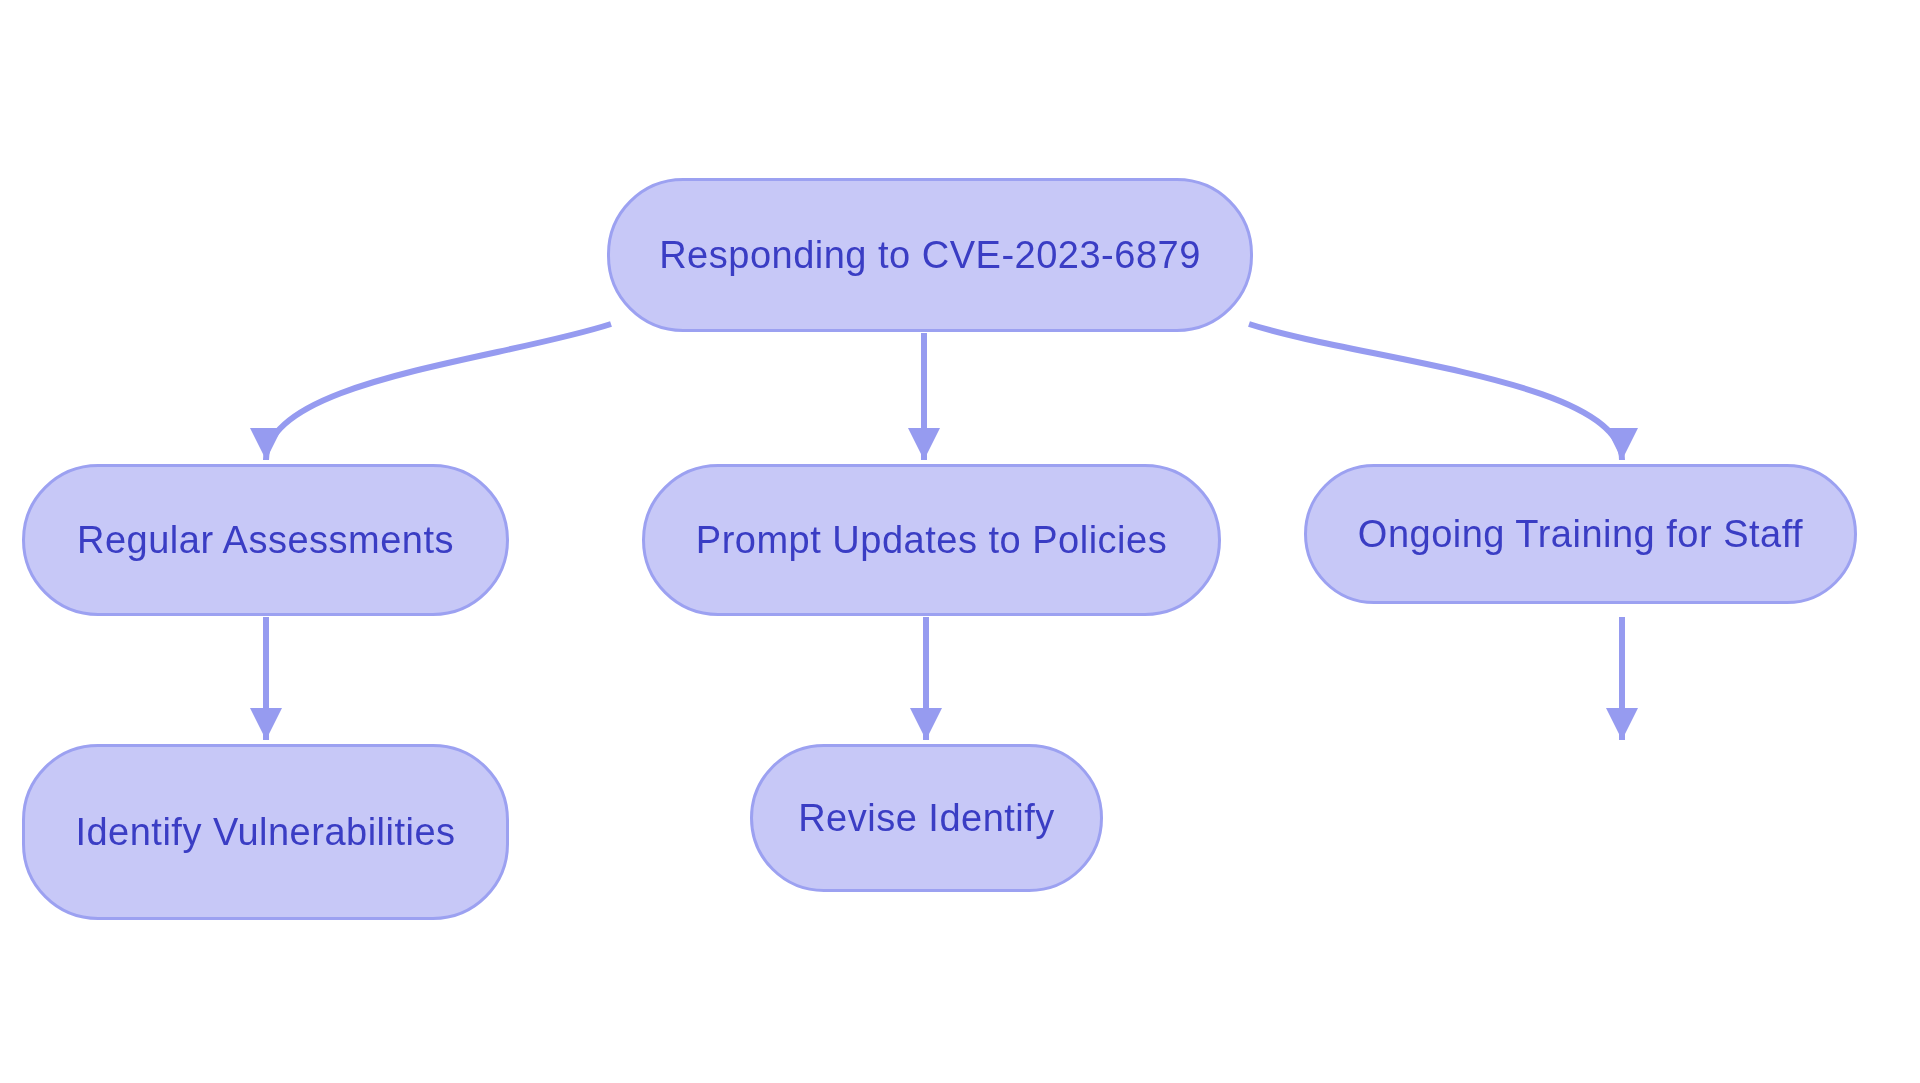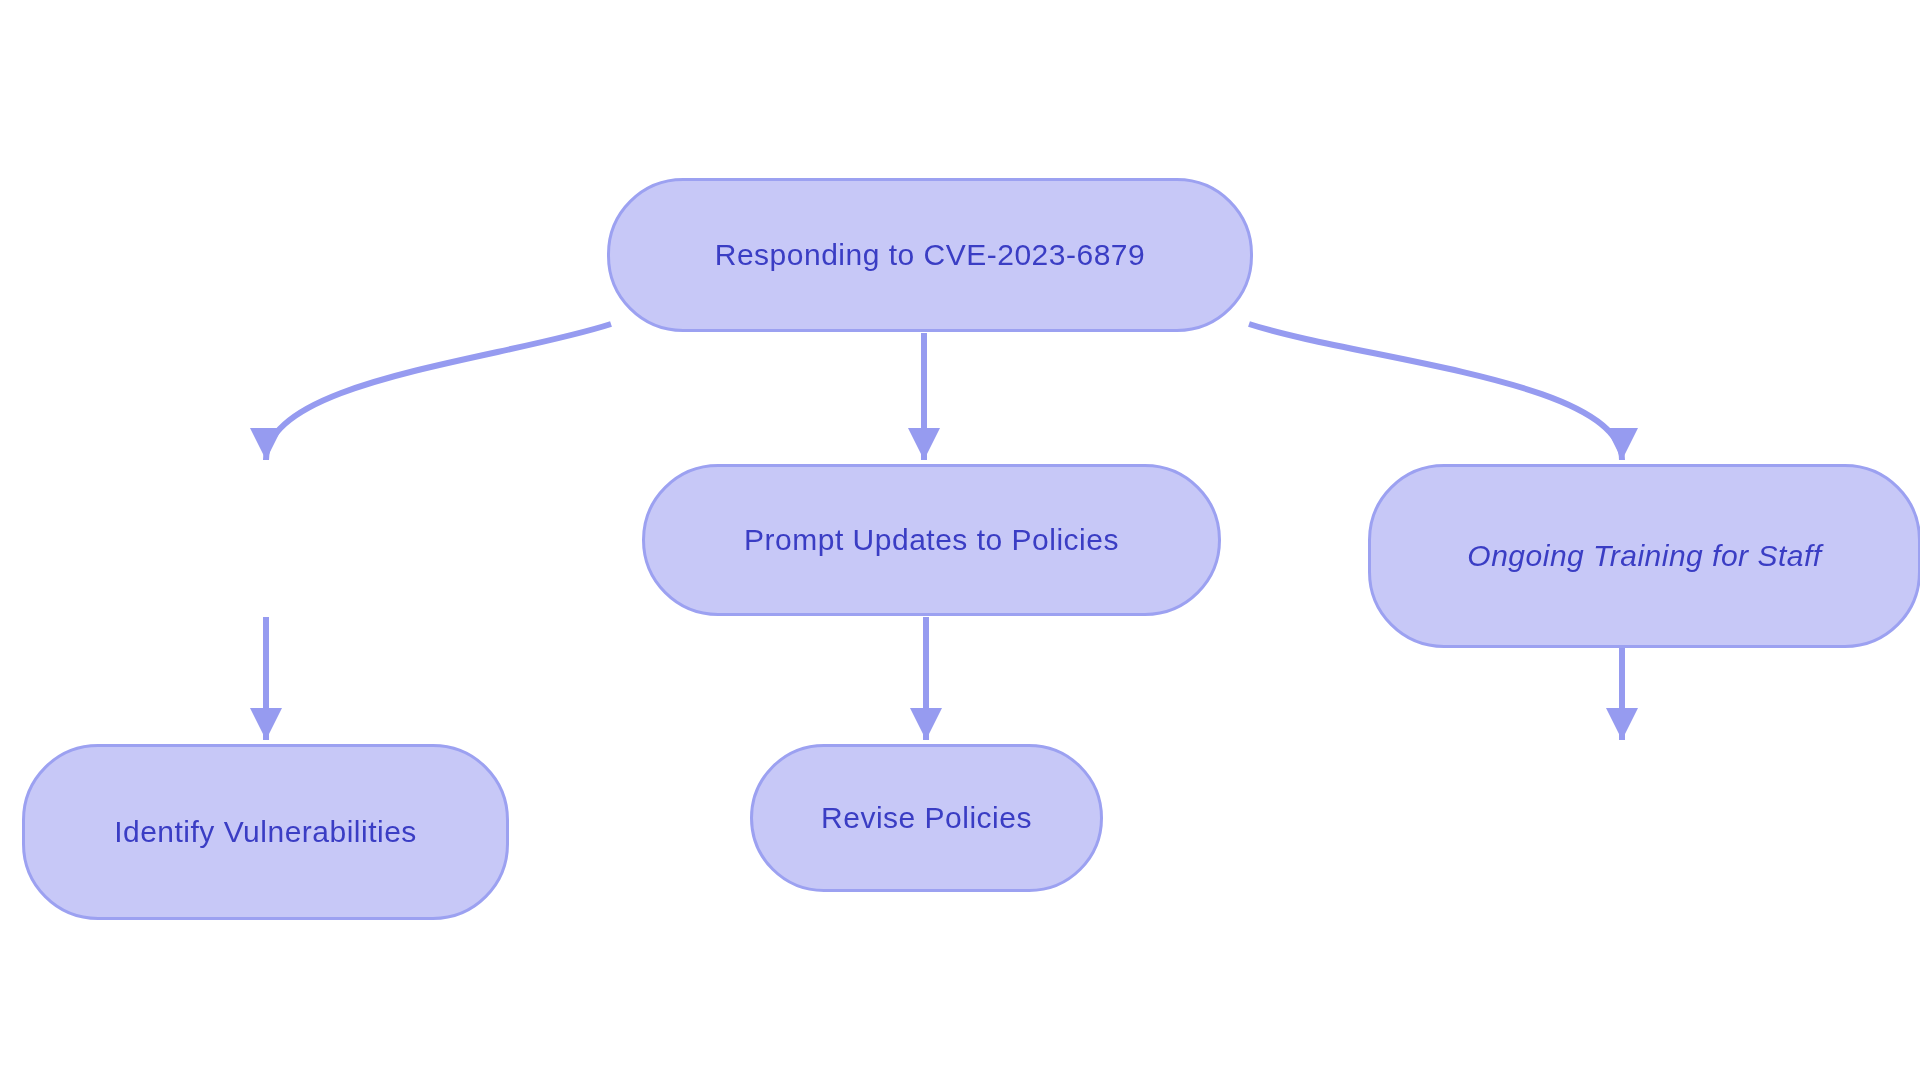--- a/index.html
+++ b/index.html
@@ -32,30 +32,30 @@
   }
   .node {
     position: absolute;
     display: flex;
     align-items: center;
     justify-content: center;
     background: var(--node-fill);
     border: 3px solid var(--node-border);
     border-radius: 76px;
     color: var(--text-color);
-    font-size: 30px;
+    font-size: 38px;
     font-weight: 400;
     text-align: center;
     letter-spacing: 0.5px;
     white-space: nowrap;
   }
   .node-root       { left: 607px;  top: 178px; width: 646px; height: 154px; }
   .node-mid-left   { left: 22px;   top: 464px; width: 487px; height: 152px; }
   .node-mid-center { left: 642px;  top: 464px; width: 579px; height: 152px; }
-  .node-mid-right  { left: 1368px; top: 464px; width: 553px; height: 184px; font-style: italic; }
+  .node-mid-right  { left: 1304px; top: 464px; width: 553px; height: 140px; }
   .node-bot-left   { left: 22px;   top: 744px; width: 487px; height: 176px; }
   .node-bot-center { left: 750px;  top: 744px; width: 353px; height: 148px; }
   .node-bot-right  { left: 1338px; top: 744px; width: 572px; height: 148px; }
 </style>
 </head>
 <body>
 
 <div class="canvas">
 
   <svg class="edges" viewBox="0 0 1920 1083" xmlns="http://www.w3.org/2000/svg">
@@ -69,31 +69,34 @@
     <path class="edge" d="M 1249 324 C 1360 360, 1622 380, 1622 460" marker-end="url(#arrowhead)"></path>
     <path class="edge" d="M 266 617 L 266 740" marker-end="url(#arrowhead)"></path>
     <path class="edge" d="M 926 617 L 926 740" marker-end="url(#arrowhead)"></path>
     <path class="edge" d="M 1622 617 L 1622 740" marker-end="url(#arrowhead)"></path>
   </svg>
 
   <div class="node node-root">
     <span>Responding to CVE-2023-6879</span>
   </div>
 
+  <div class="node node-mid-left">
+    <span>Regular Assessments</span>
+  </div>
 
   <div class="node node-mid-center">
     <span>Prompt Updates to Policies</span>
   </div>
 
   <div class="node node-mid-right">
     <span>Ongoing Training for Staff</span>
   </div>
 
   <div class="node node-bot-left">
     <span>Identify Vulnerabilities</span>
   </div>
 
   <div class="node node-bot-center">
-    <span>Revise Policies</span>
+    <span>Revise Identify</span>
   </div>
 
 
 </div>
 
 </body></html>

